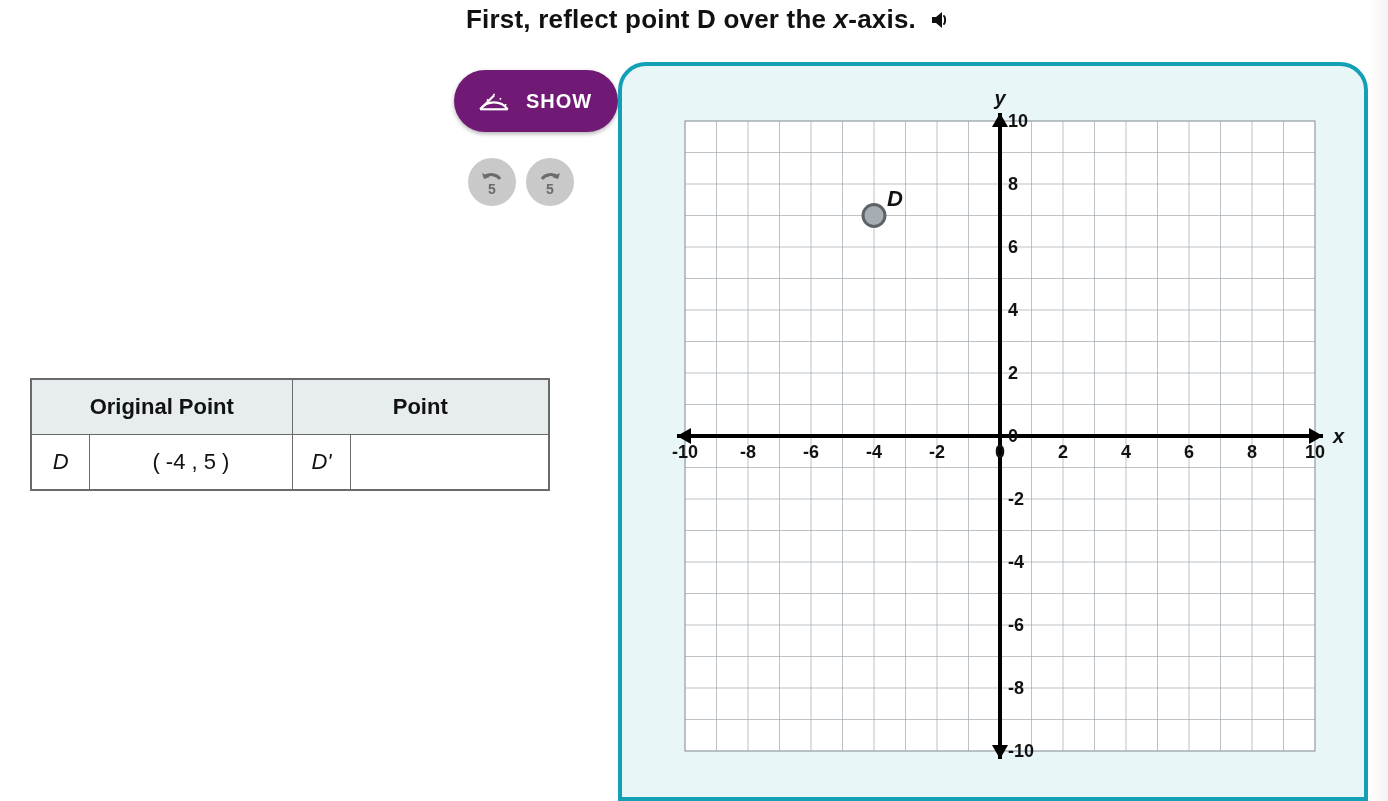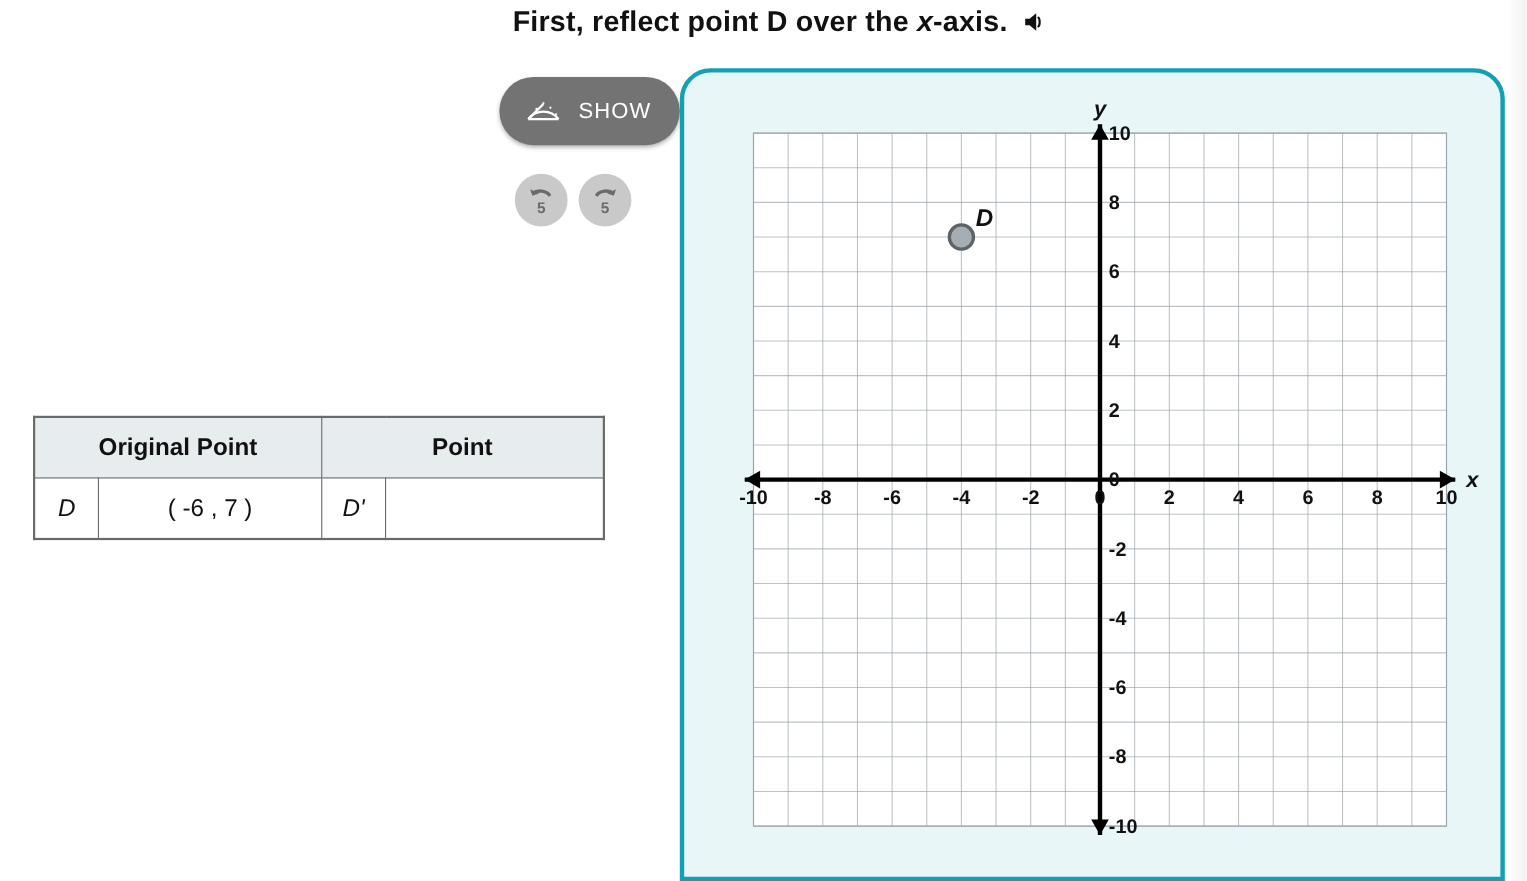--- a/index.html
+++ b/index.html
@@ -46,26 +46,26 @@
   }
 
   
   .show-btn {
     position: absolute;
     top: 70px;
     left: 454px;
     height: 62px;
     padding: 0 26px 0 22px;
     border-radius: 36px;
-    background: #737373;
+    background: #701a75;
     color: #fff;
     display: inline-flex;
     align-items: center;
     gap: 14px;
-    font-weight: 400;
+    font-weight: 700;
     letter-spacing: 1px;
     font-size: 20px;
     box-shadow: 0 2px 4px rgba(0,0,0,0.3);
     cursor: pointer;
   }
   .undo-redo {
     position: absolute;
     top: 158px;
     left: 468px;
     display: flex;
@@ -232,21 +232,21 @@
   <table class="point-table">
     <thead>
       <tr>
         <th colspan="2">Original Point</th>
         <th colspan="2">Point</th>
       </tr>
     </thead>
     <tbody>
       <tr>
         <td class="lbl">D</td>
-        <td class="val">( -6 , 7 )</td>
+        <td class="val">( -4 , 5 )</td>
         <td class="lbl">D'</td>
         <td class="image-input"></td>
       </tr>
     </tbody>
   </table>
 
   <div class="graph-panel">
     <svg class="graph-svg" viewBox="0 0 700 700">
 
       <g id="grid-group">

